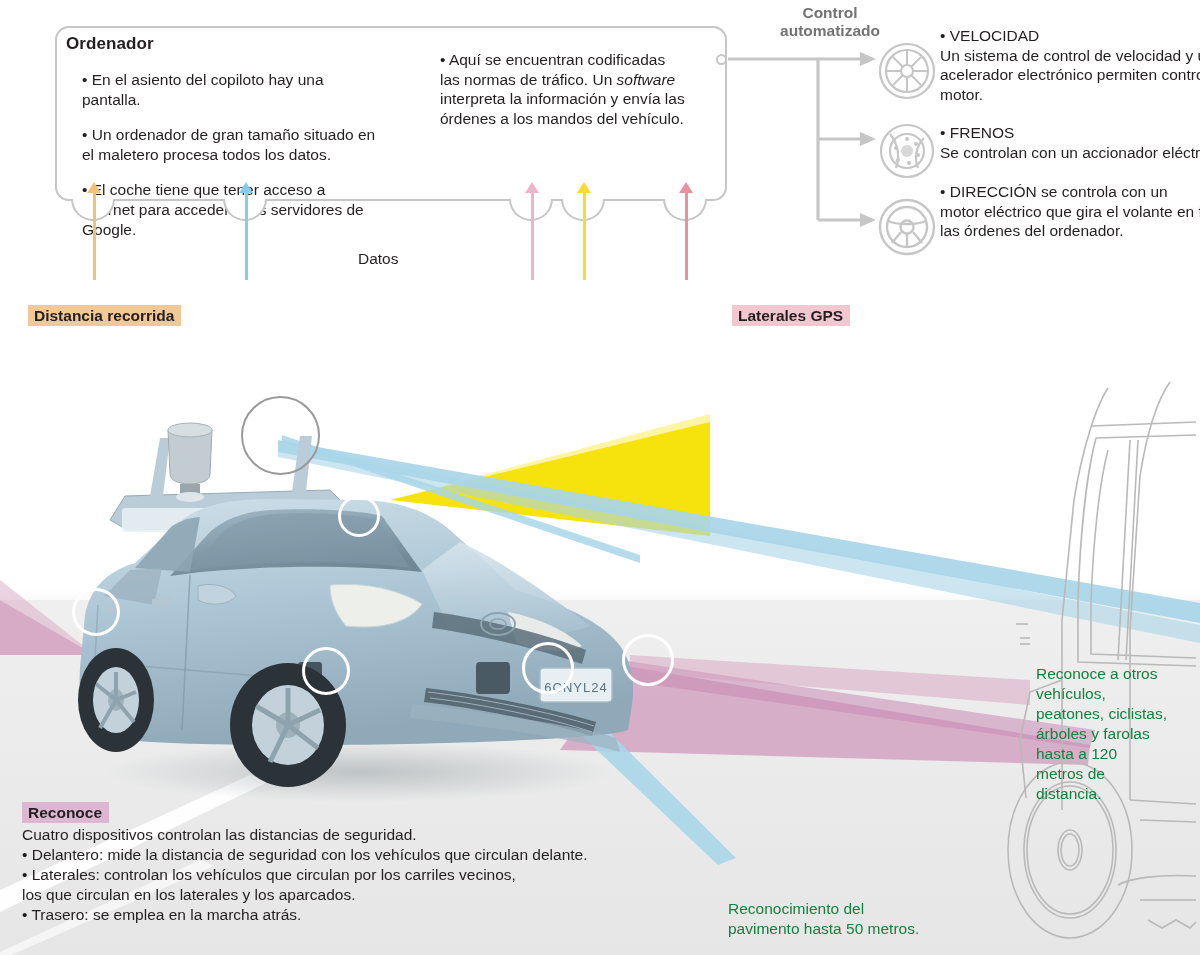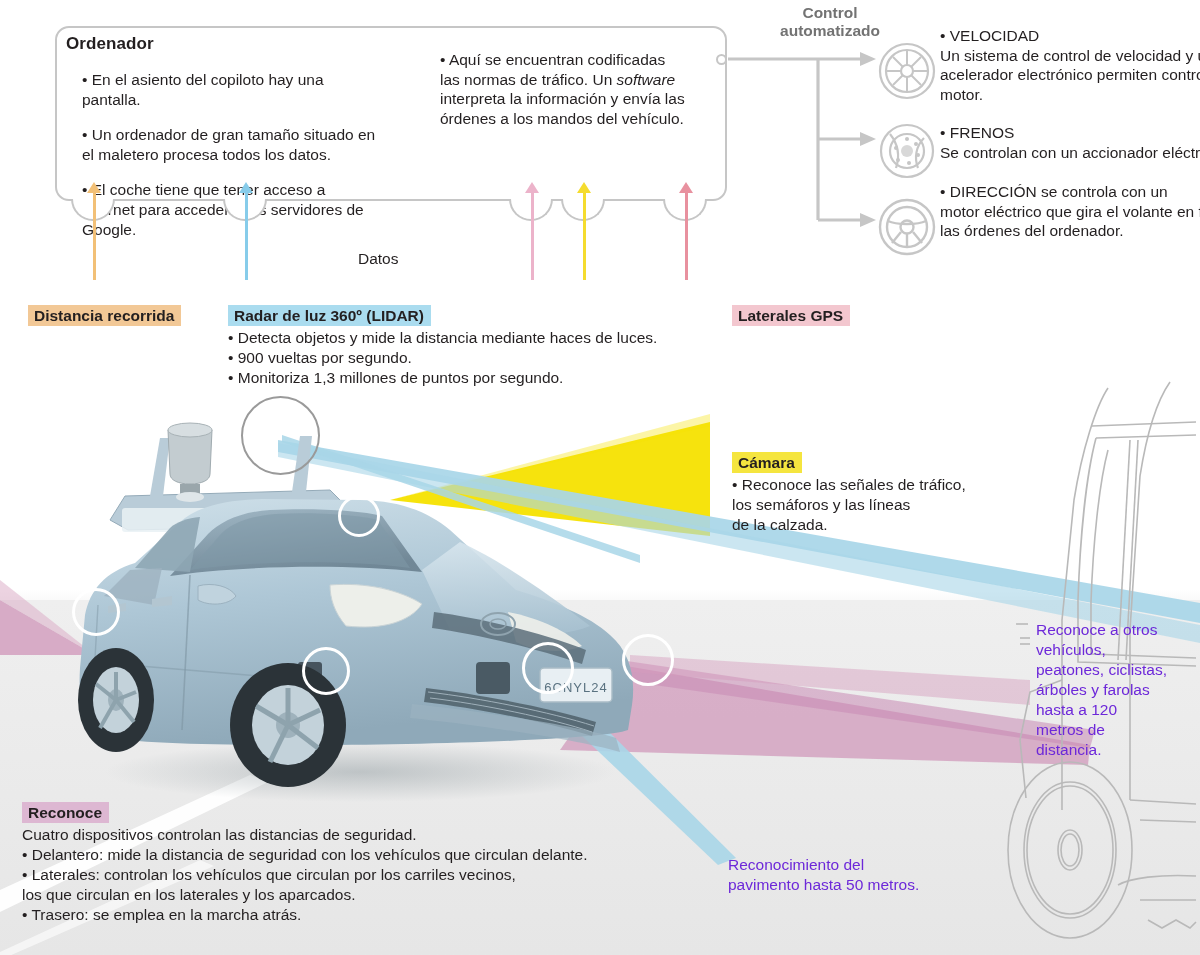--- a/index.html
+++ b/index.html
@@ -139,21 +139,22 @@
     line-height:20px;
     white-space:pre-line;
   }
   .blk .body{margin-top:2px;}
 
   .plain{
     position:absolute;
     font-size:15.5px;
     line-height:20px;
     white-space:pre-line;
-    color:#6d28d9;
+    color:#15803d;
+    margin-top:44px;
   }
 
   
   .car-wrap{position:absolute;left:30px;top:400px;width:660px;height:420px;}
 
   .hl-circle{
     position:absolute;
     border:3px solid #ffffff;
     border-radius:50%;
     box-sizing:border-box;
@@ -466,37 +467,25 @@
   </div>
   <div class="ctrl-item" style="left:940px;top:182px;">
     <div>• DIRECCIÓN se controla con un</div>
     <div class="ctrl-text">motor eléctrico que gira el volante en función de las órdenes del ordenador.</div>
   </div>
 
   <div class="blk" style="left:20px;top:305px;width:200px;margin-left:8px;">
     <span class="tag" id="tag0" style="background: rgb(242, 200, 150);">Distancia recorrida</span>
   </div>
 
-  <div class="blk" style="left:228px;top:305px;width:490px;">
-    <span class="tag" id="tag1" style="background: rgb(170, 220, 239);">Radar de luz 360º (LIDAR)</span>
-    <p class="body">• Detecta objetos y mide la distancia mediante haces de luces.
-• 900 vueltas por segundo.
-• Monitoriza 1,3 millones de puntos por segundo.</p>
-  </div>
 
   <div class="blk" style="left:732px;top:305px;width:380px;">
     <span class="tag" id="tag2" style="background: rgb(243, 199, 207);">Laterales GPS</span>
   </div>
 
-  <div class="blk" style="left:732px;top:452px;width:300px;">
-    <span class="tag" id="tag3" style="background: rgb(245, 229, 63);">Cámara</span>
-    <p class="body">• Reconoce las señales de tráfico,
-   los semáforos y las líneas
-   de la calzada.</p>
-  </div>
 
   <div class="blk" style="left:22px;top:802px;width:700px;">
     <span class="tag" id="tag4" style="background: rgb(221, 183, 210);">Reconoce</span>
     <p class="body">Cuatro dispositivos controlan las distancias de seguridad.
 • Delantero: mide la distancia de seguridad con los vehículos que circulan delante.
 • Laterales: controlan los vehículos que circulan por los carriles vecinos,
    los que circulan en los laterales y los aparcados.
 • Trasero: se emplea en la marcha atrás.</p>
   </div>
 

